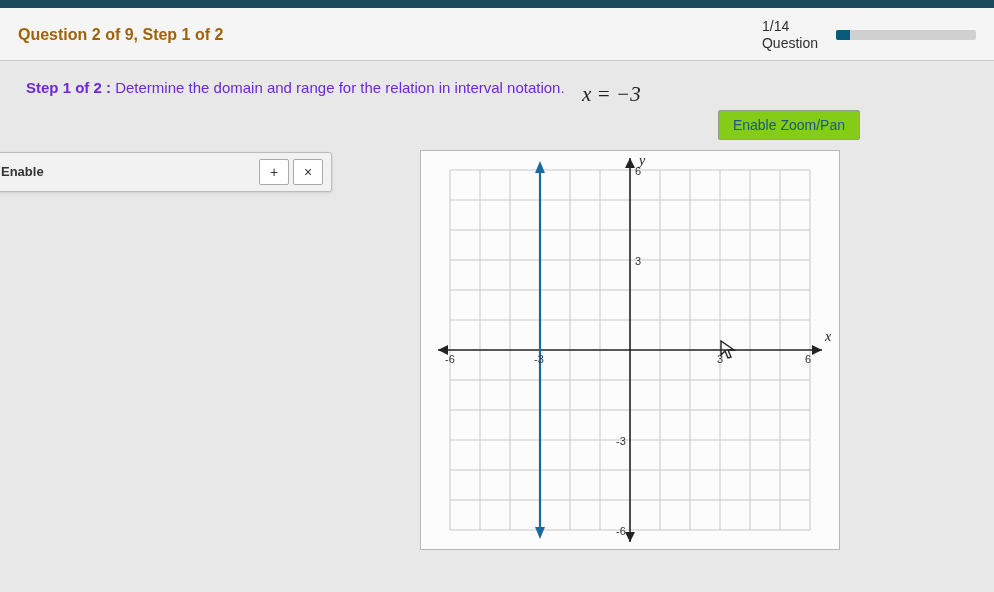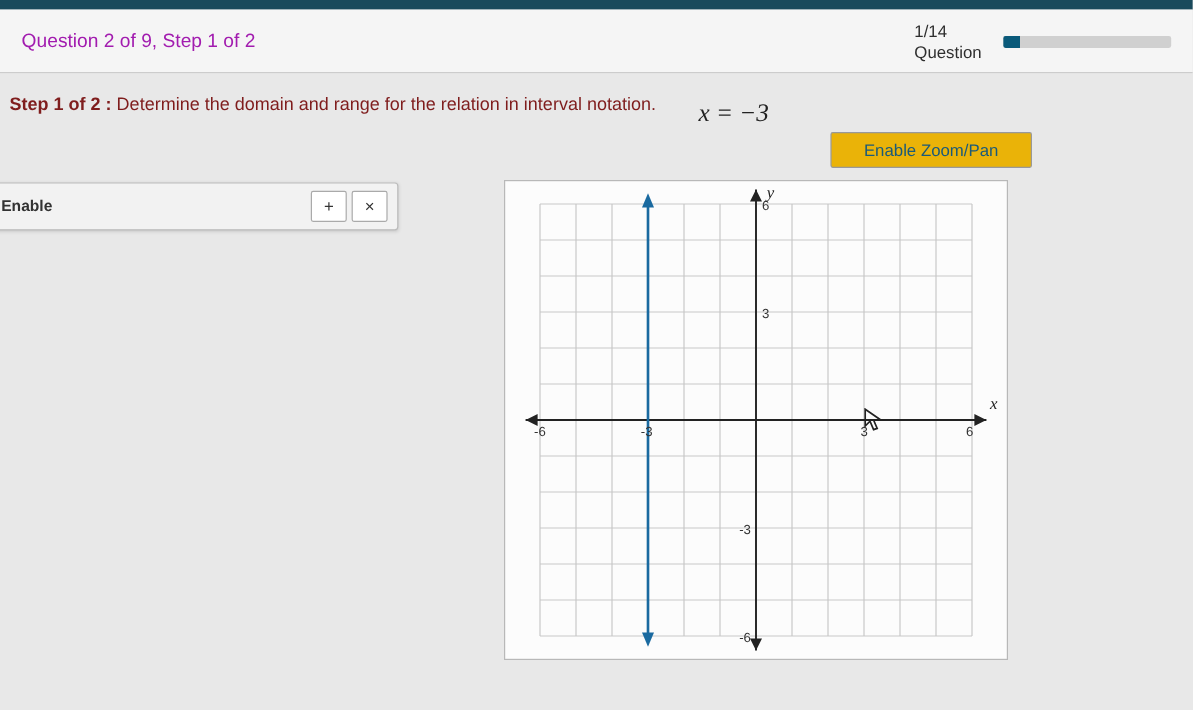--- a/index.html
+++ b/index.html
@@ -19,22 +19,22 @@
   .header-row {
     display: flex;
     align-items: center;
     padding: 10px 18px 8px 18px;
     background: #f5f5f5;
     border-bottom: 1px solid #ccc;
     position: relative;
   }
   .question-title {
     font-size: 16px;
-    font-weight: normal;
-    color: #a21caf;
+    font-weight: bold;
+    color: #a16207;
     flex: 1;
   }
   .score-box {
     text-align: left;
     font-size: 14px;
     color: #2e2e2e;
     line-height: 1.2;
     margin-right: 18px;
   }
   .progress {
@@ -55,23 +55,23 @@
   .equation {
     position: absolute;
     top: 82px;
     left: 582px;
     font-size: 21px;
     font-style: italic;
     color: #222;
     font-family: 'Times New Roman', serif;
   }
   .step-row {
-    padding: 18px 18px 6px 8px;
+    padding: 18px 18px 6px 26px;
     font-size: 15px;
-    color: #7f1d1d;
+    color: #6d28d9;
   }
   .step-row b { font-weight: bold; }
   .content {
     display: flex;
     position: relative;
   }
   .left-col {
     width: 390px;
     position: relative;
     padding-top: 50px;
@@ -109,24 +109,24 @@
   .graph-area {
     position: relative;
     width: 470px;
     margin-left: 10px;
   }
   .zoom-btn {
     position: absolute;
     top: 8px;
     right: 10px;
     border: 1px solid #999;
-    background: #eab308;
+    background: #84cc16;
     color: #1a5a7a;
     font-size: 14px;
-    padding: 6px 27px;
+    padding: 6px 14px;
     cursor: pointer;
     border-radius: 2px;
   }
   .graph-box {
     position: absolute;
     top: 48px;
     left: 20px;
     width: 420px;
     height: 400px;
     border: 1px solid #b8b8b8;

